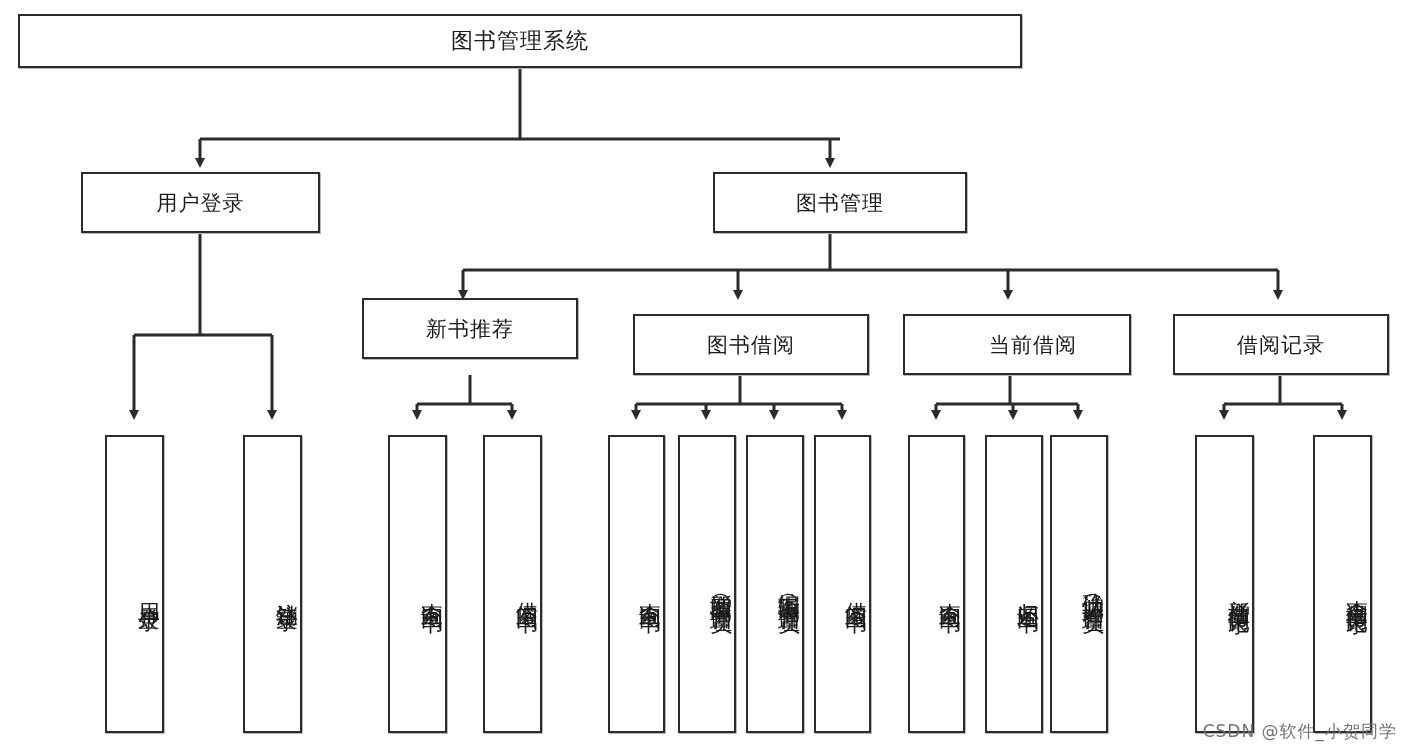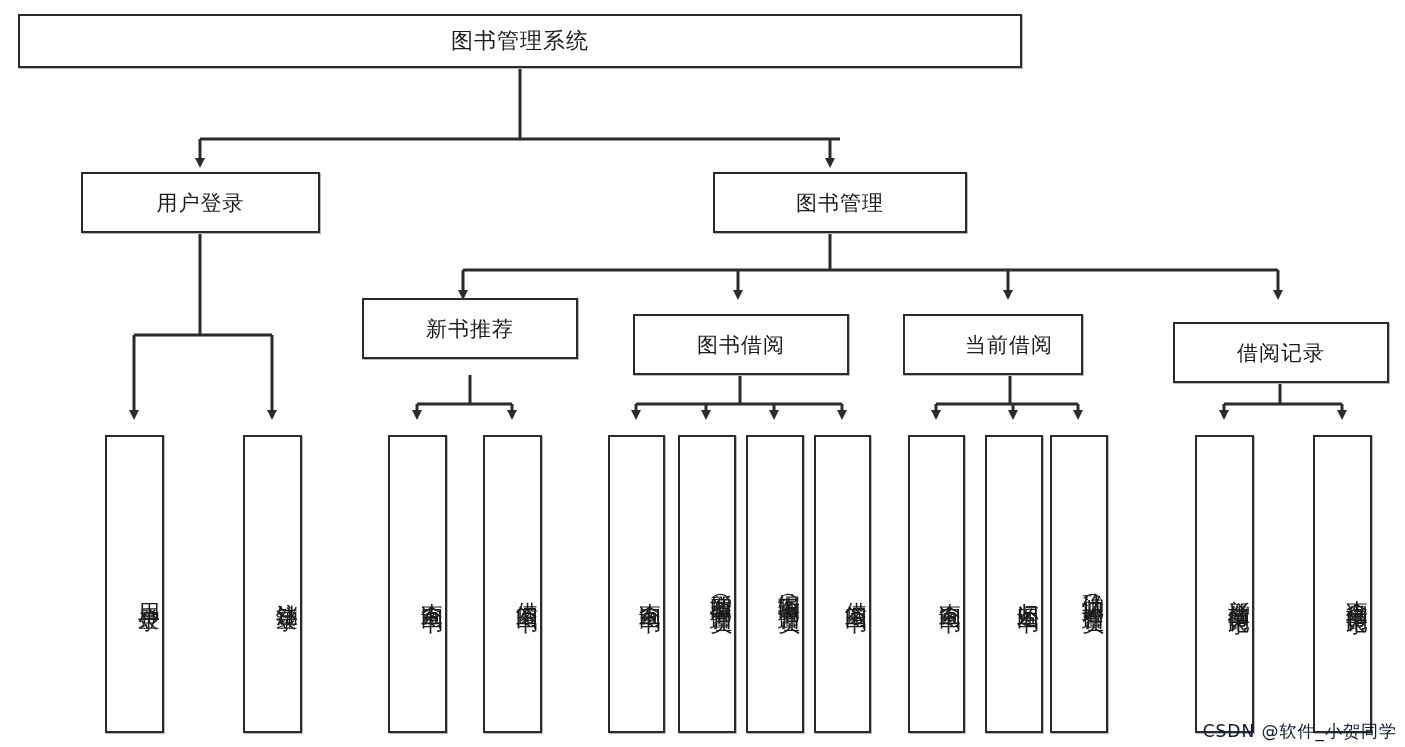--- a/index.html
+++ b/index.html
@@ -20,21 +20,21 @@
   .node-box.horiz{font-size:21px;letter-spacing:1px;}
   .node-box.root{font-size:22px;letter-spacing:1px;}
   .node-box.vert{
     writing-mode:vertical-rl;text-orientation:upright;
     font-size:22px;line-height:1.18;letter-spacing:3px;
     padding-top:14px;align-items:flex-start;justify-content:center;
   }
   .node-box.vert.tall{padding-top:8px;}
   .watermark{
     position:absolute;right:8px;bottom:4px;
-    font-size:17px;color:#0f172a;letter-spacing:1px;
+    font-size:17px;color:#737373;letter-spacing:1px;
     white-space:nowrap;pointer-events:none;
   }
 </style>
 </head>
 <body>
 
 <svg id="diagram" viewBox="0 0 1405 747" xmlns="http://www.w3.org/2000/svg">
   <defs>
     <marker id="arr" markerWidth="12" markerHeight="12" refX="2" refY="5" orient="auto" markerUnits="userSpaceOnUse">
       <path d="M0,0 L10,5 L0,10 z" fill="#2b2b2b"></path>
@@ -83,23 +83,23 @@
     <path d="M1342,404 L1342,412" marker-end="url(#arr)"></path>
   </g>
 </svg>
 
 <div class="node-box root" style="left:18px;top:14px;width:1004px;height:54px;">图书管理系统</div>
 
 <div class="node-box horiz" style="left:81px;top:172px;width:239px;height:61px;">用户登录</div>
 <div class="node-box horiz" style="left:713px;top:172px;width:254px;height:61px;">图书管理</div>
 
 <div class="node-box horiz" style="left:362px;top:298px;width:216px;height:61px;">新书推荐</div>
-<div class="node-box horiz" style="left:633px;top:314px;width:216px;height:61px;">图书借阅</div>
-<div class="node-box horiz" style="left:903px;top:314px;width:180px;height:61px;padding-left:32px;">当前借阅</div>
-<div class="node-box horiz" style="left:1173px;top:314px;width:216px;height:61px;margin-top:8px;">借阅记录</div>
+<div class="node-box horiz" style="left:633px;top:314px;width:236px;height:61px;">图书借阅</div>
+<div class="node-box horiz" style="left:903px;top:314px;width:228px;height:61px;padding-left:32px;">当前借阅</div>
+<div class="node-box horiz" style="left:1173px;top:314px;width:216px;height:61px;">借阅记录</div>
 
 <div class="node-box vert" style="left:105px;top:435px;width:59px;height:298px;">用户登录</div>
 <div class="node-box vert" style="left:243px;top:435px;width:59px;height:298px;">注销登录</div>
 
 <div class="node-box vert" style="left:388px;top:435px;width:59px;height:298px;">查询图书</div>
 <div class="node-box vert" style="left:483px;top:435px;width:59px;height:298px;">借阅图书</div>
 
 <div class="node-box vert" style="left:608px;top:435px;width:57px;height:298px;">查询图书</div>
 <div class="node-box vert tall" style="left:678px;top:435px;width:58px;height:298px;">新增图书（管理员）</div>
 <div class="node-box vert tall" style="left:746px;top:435px;width:58px;height:298px;">编辑图书（管理员）</div>

